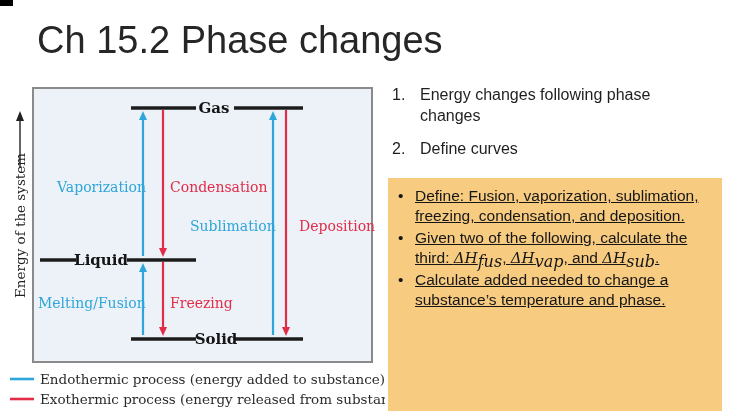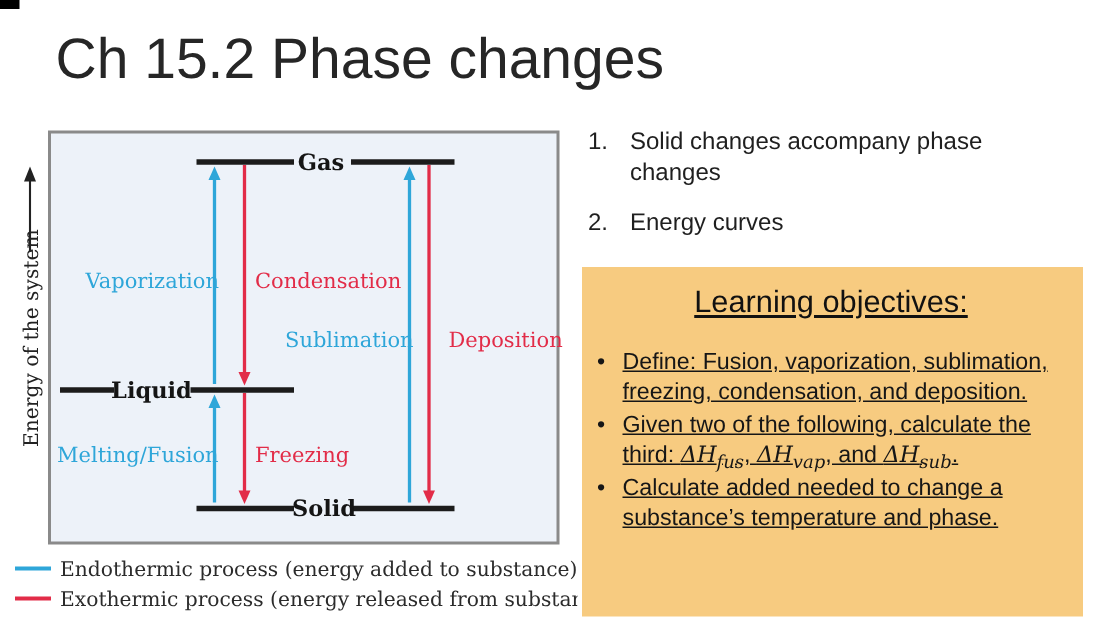--- a/index.html
+++ b/index.html
@@ -43,21 +43,21 @@
   }
   .lo-heading{
     text-align:center;font-size:20.5px;text-decoration:underline;
     margin:4px 0 18px 0;color:#111;
   }
   .lo-list{margin:0;padding:0;list-style:none;font-size:15.5px;line-height:1.29;}
   .lo-item{display:flex;margin-bottom:2px;}
   .lo-bullet{flex:0 0 17px;width:17px;}
   .lo-text{flex:1;text-decoration:underline;}
   .mathv{font-family:"DejaVu Serif",serif;font-style:italic;font-size:15px;}
-  .mathv sub{font-size:12px;line-height:0;margin-top:36px;}
+  .mathv sub{font-size:16px;line-height:0;margin-top:36px;}
 </style>
 </head>
 <body>
 
 <div class="corner-mark"></div>
 
 <div class="slide-title">Ch 15.2 Phase changes</div>
 
 <svg class="diagram-svg" width="385" height="331" viewBox="0 0 385 331" xmlns="http://www.w3.org/2000/svg">
 
@@ -108,30 +108,29 @@
     <line class="legend-line-blue" x1="10" y1="294" x2="34" y2="294"></line>
     <text class="legend-text" x="40" y="299">Endothermic process (energy added to substance)</text>
     <line class="legend-line-red" x1="10" y1="314" x2="34" y2="314"></line>
     <text class="legend-text" x="40" y="319">Exothermic process (energy released from substance)</text>
   </g>
 </svg>
 
 <div class="notes">
   <div class="note-row">
     <span class="note-num">1.</span>
-    <span class="note-text">Solid changes accompany phase changes</span>
+    <span class="note-text">Energy changes following phase changes</span>
   </div>
   <div class="note-row">
     <span class="note-num">2.</span>
-    <span class="note-text">Energy curves</span>
+    <span class="note-text">Define curves</span>
   </div>
 </div>
 
 <div class="lo-box">
-  <div class="lo-heading">Learning objectives:</div>
   <ul class="lo-list">
     <li class="lo-item">
       <span class="lo-bullet">•</span>
       <span class="lo-text">Define: Fusion, vaporization, sublimation, freezing, condensation, and deposition.</span>
     </li>
     <li class="lo-item">
       <span class="lo-bullet">•</span>
       <span class="lo-text"><span>Given two of the following, calculate the third: </span><span class="mathv"><span>ΔH</span><sub>fus</sub></span><span>, </span><span class="mathv"><span>ΔH</span><sub>vap</sub></span><span>, and </span><span class="mathv"><span>ΔH</span><sub>sub</sub></span><span>.</span></span>
     </li>
     <li class="lo-item">

